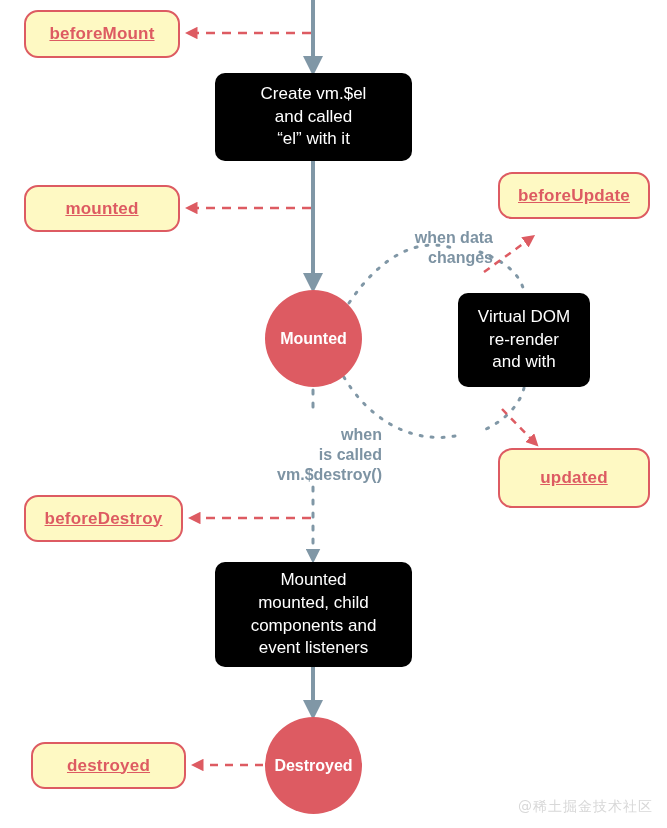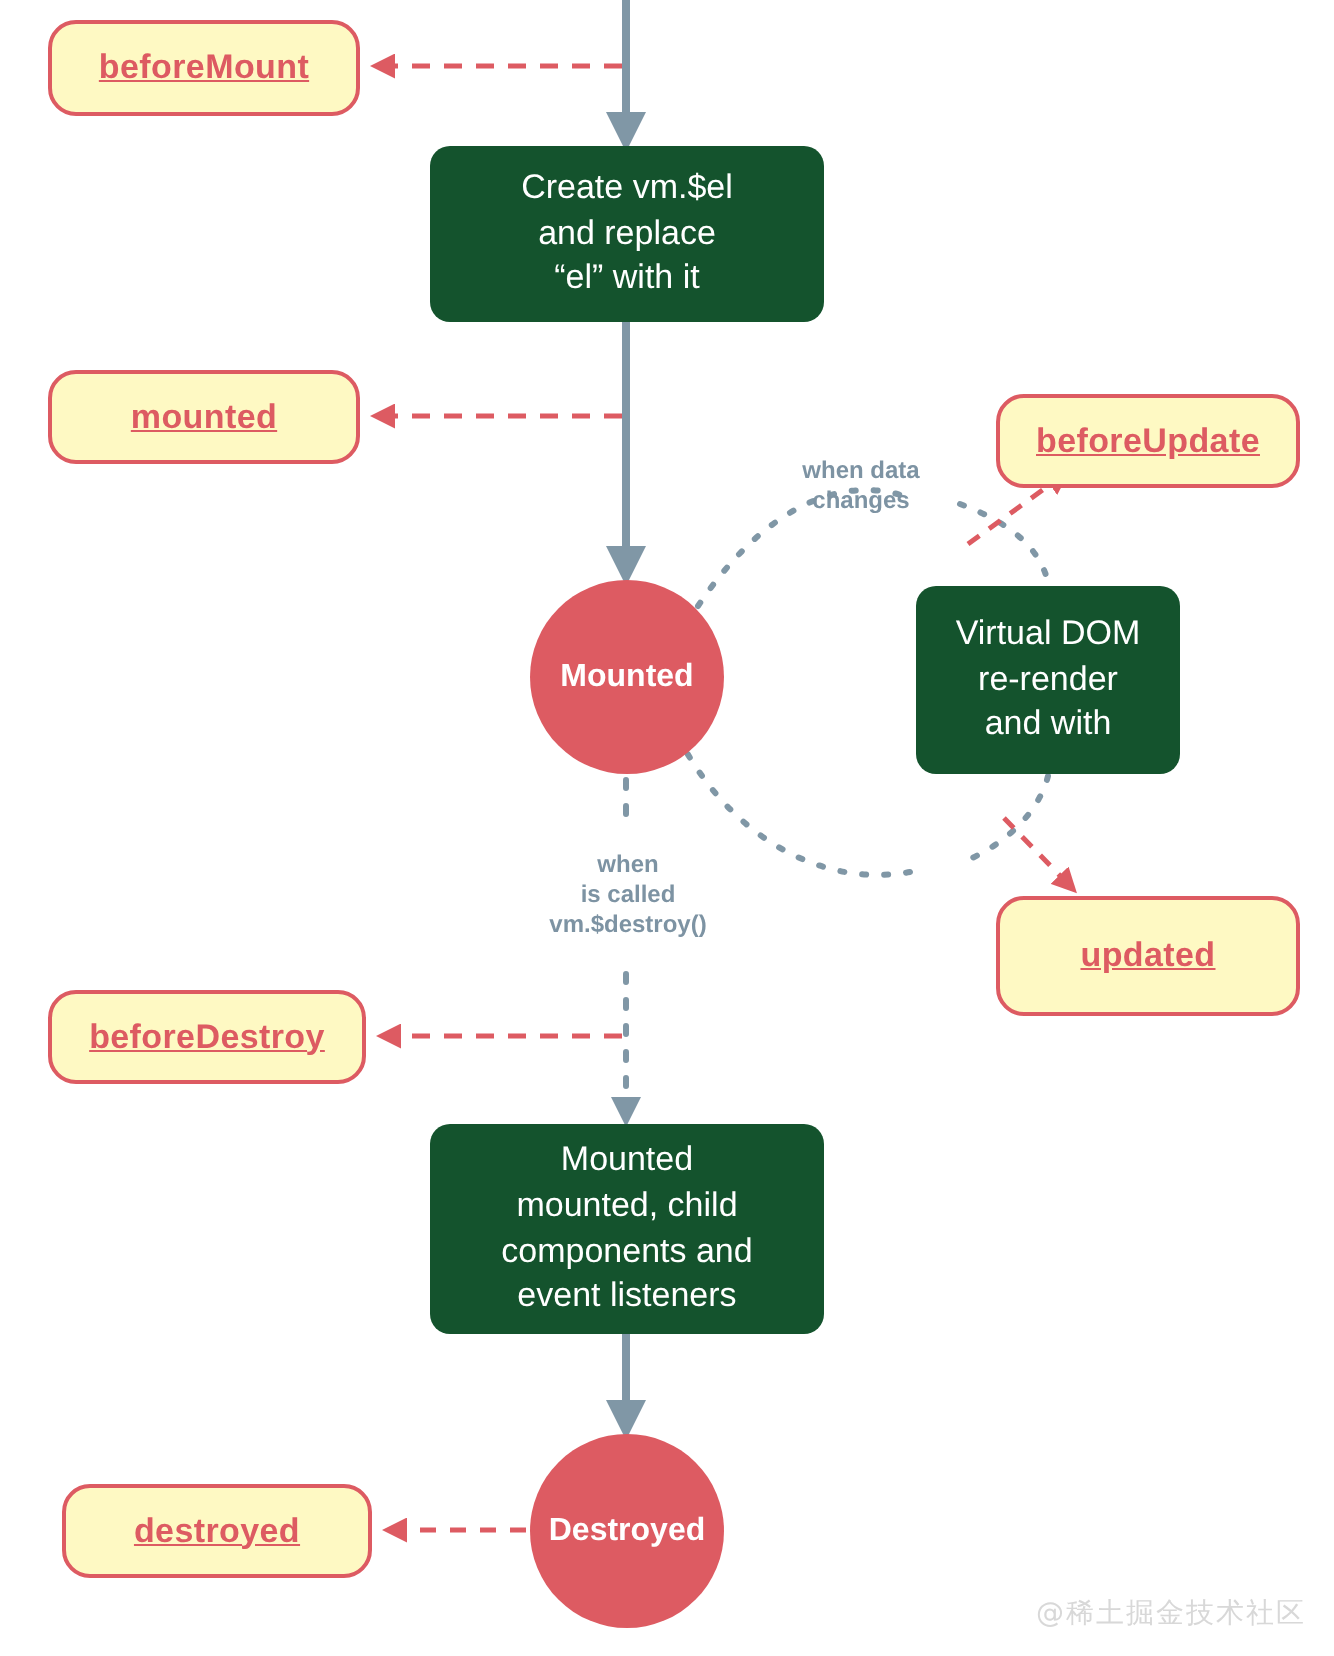--- a/index.html
+++ b/index.html
@@ -41,21 +41,21 @@
     font-size: 17px;
     letter-spacing: 0.2px;
     z-index: 3;
     text-decoration: underline;
   }
 
   
   .proc-box {
     position: absolute;
     box-sizing: border-box;
-    background: #14532d;
+    background: #000000;
     border-radius: 10px;
     display: flex;
     align-items: center;
     justify-content: center;
     text-align: center;
     color: #ffffff;
     font-size: 17px;
     line-height: 1.33;
     z-index: 3;
     padding: 4px 8px;
@@ -75,23 +75,23 @@
     font-weight: bold;
     font-size: 16px;
     z-index: 3;
   }
 
   
   .note-label {
     position: absolute;
     color: #7d93a3;
     font-weight: bold;
-    font-size: 12px;
+    font-size: 16px;
     line-height: 1.25;
-    text-align: center;
+    text-align: right;
     z-index: 4;
   }
 
   
   .watermark {
     position: absolute;
     right: 14px;
     bottom: 12px;
     color: #d8d8d8;
     font-size: 14px;
@@ -168,40 +168,40 @@
   </svg>
 
   <div class="hook-pill" style="left:24px; top:10px; width:156px; height:48px;">
     <span>beforeMount</span>
   </div>
 
   <div class="hook-pill" style="left:24px; top:185px; width:156px; height:47px;">
     <span>mounted</span>
   </div>
 
-  <div class="hook-pill" style="left:498px; top:197px; width:152px; height:47px;text-align:right;">
+  <div class="hook-pill" style="left:498px; top:172px; width:152px; height:47px;text-align:right;">
     <span>beforeUpdate</span>
   </div>
 
   <div class="hook-pill" style="left:498px; top:448px; width:152px; height:60px;">
     <span>updated</span>
   </div>
 
   <div class="hook-pill" style="left:24px; top:495px; width:159px; height:47px;">
     <span>beforeDestroy</span>
   </div>
 
   <div class="hook-pill" style="left:31px; top:742px; width:155px; height:47px;">
     <span>destroyed</span>
   </div>
 
   <div class="proc-box" style="left:215px; top:73px; width:197px; height:88px;">
     <div>
       <div>Create vm.$el</div>
-      <div>and replace</div>
+      <div>and called</div>
       <div>“el” with it</div>
     </div>
   </div>
 
   <div class="proc-box" style="left:458px; top:293px; width:132px; height:94px;">
     <div>
       <div>Virtual DOM</div>
       <div>re-render</div>
       <div>and with</div>
     </div>

